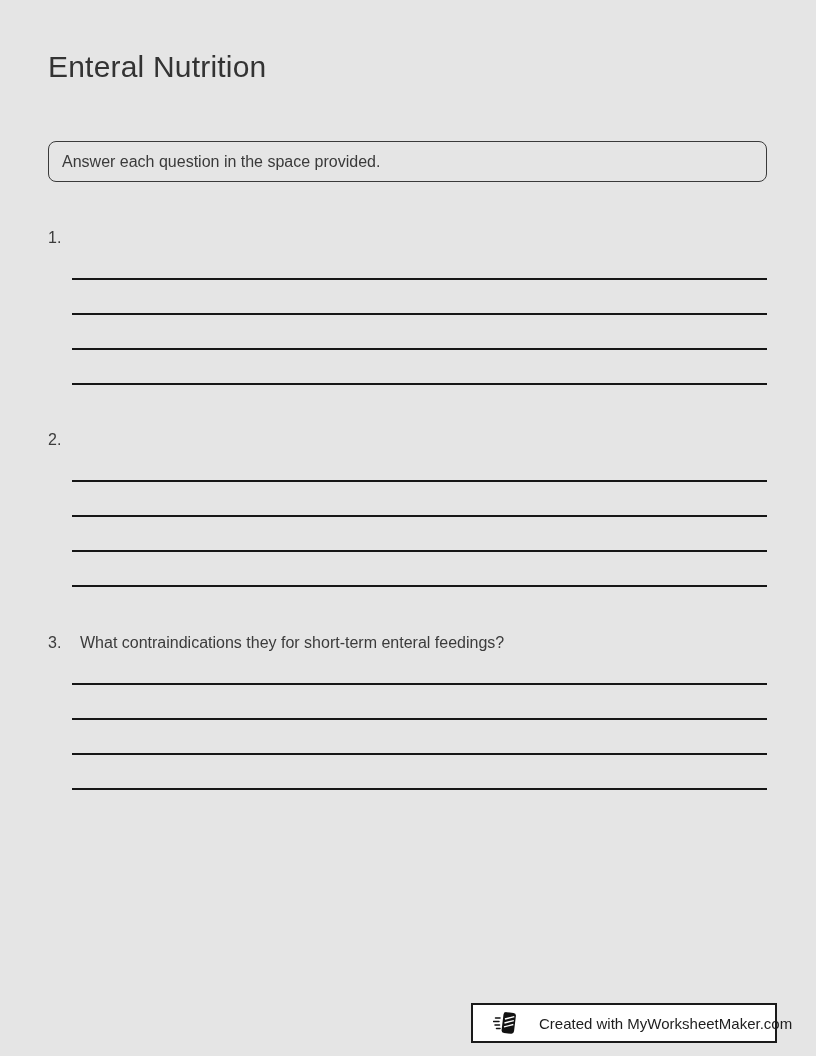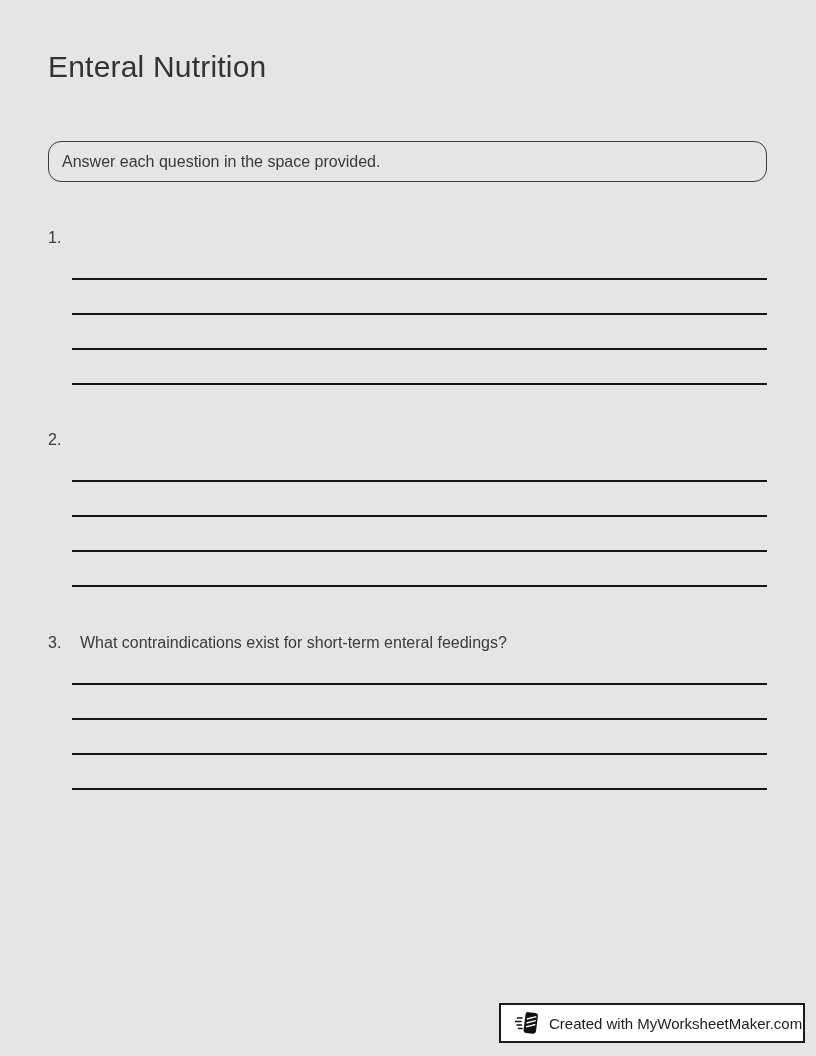--- a/index.html
+++ b/index.html
@@ -20,21 +20,21 @@
     line-height: 34px;
     font-weight: 400;
     color: #333333;
     letter-spacing: 0.2px;
   }
 
   .instruction-box {
     margin-top: 57px;
     height: 41px;
     border: 1.5px solid #3a3a3a;
-    border-radius: 13px;
+    border-radius: 8px;
     display: flex;
     align-items: center;
     padding: 0 13px;
     font-size: 16px;
     color: #3a3a3a;
   }
 
   .question { margin-top: 44px; }
   .question.q2 { margin-top: 43px; }
 
@@ -49,30 +49,30 @@
 
   .answer-lines { margin-left: 24px; }
   .answer-line {
     height: 35px;
     border-bottom: 2px solid #161616;
   }
   .answer-line.first { height: 30px; }
 
   .credit-badge {
     position: absolute;
-    left: 499px;
+    left: 471px;
     top: 1003px;
     width: 306px;
     height: 40px;
     border: 2px solid #1a1a1a;
     background: #ffffff;
     display: flex;
     align-items: center;
-    padding: 0 14px;
-    gap: 8px;
+    padding: 0 20px;
+    gap: 20px;
     cursor: pointer;
   }
   .credit-badge .logo { display: flex; align-items: center; }
   .credit-text {
     font-size: 15px;
     color: #1e1e1e;
     white-space: nowrap;
   }
 </style>
 </head>
@@ -106,21 +106,21 @@
         <div class="answer-line first"></div>
         <div class="answer-line"></div>
         <div class="answer-line"></div>
         <div class="answer-line"></div>
       </div>
   </section>
 
   <section class="question q3">
     <div class="q-row">
       <span class="q-num">3.</span>
-      <span class="q-text">What contraindications exist for short-term enteral feedings?</span>
+      <span class="q-text">What contraindications they for short-term enteral feedings?</span>
     </div>
     <div class="answer-lines">
         <div class="answer-line first"></div>
         <div class="answer-line"></div>
         <div class="answer-line"></div>
         <div class="answer-line"></div>
       </div>
   </section>
 
   <div class="credit-badge">

